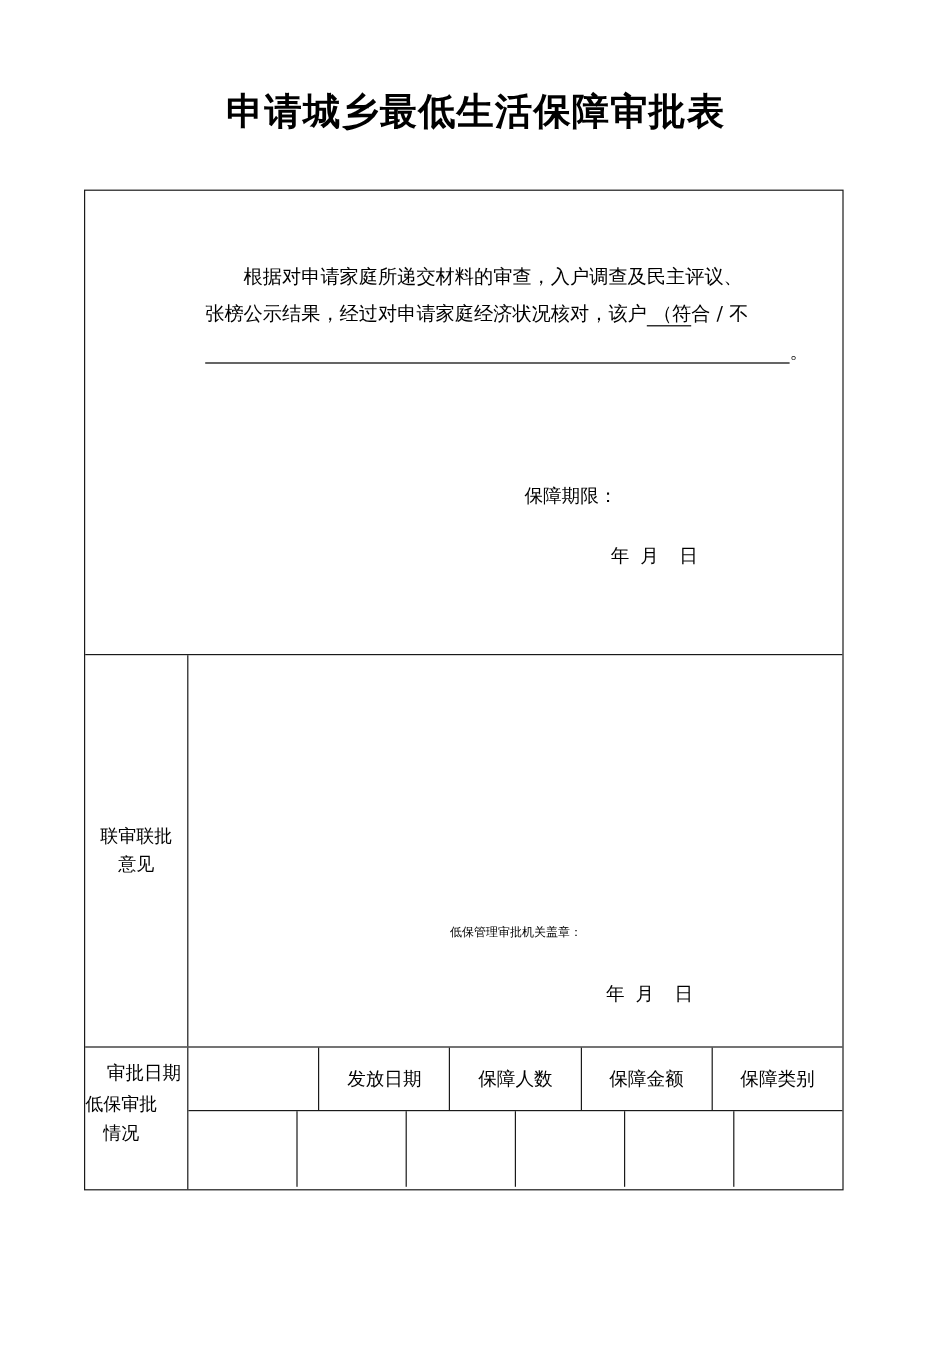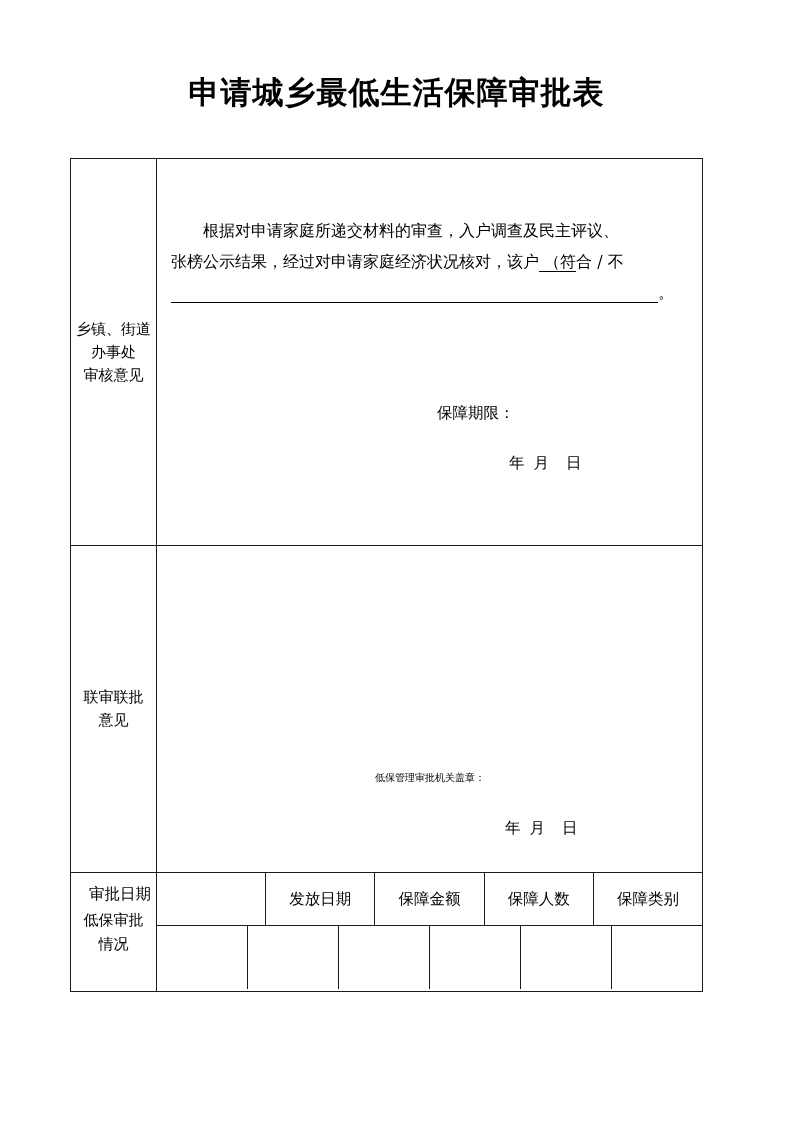--- a/index.html
+++ b/index.html
@@ -166,21 +166,21 @@
     width: 100%; height: 100%;
   }
   .g3-label {
     position: absolute;
     left: 0; top: 0;
     width: 86px; height: 100%;
     border-right: 1.5px solid #1a1a1a;
     box-sizing: border-box;
     display: flex;
     align-items: center;
-    justify-content: center;
+    justify-content: flex-start;
   }
   .g3-label .label-text { line-height: 24px; }
 
   
   .approve-date-hdr {
     position: absolute;
     left: 18px;
     top: 11px;
     font-size: 15.5px;
     white-space: nowrap;
@@ -225,27 +225,20 @@
 <body>
 
 <div class="page">
 
   <div class="doc-title">申请城乡最低生活保障审批表</div>
 
   <div class="form-table">
 
     <div class="section sec-1">
 
-      <div class="label-col">
-        <div class="label-text">
-          <span>乡镇、街道</span><br>
-          <span>办事处</span><br>
-          <span>审核意见</span>
-        </div>
-      </div>
 
       <div class="content-col">
 
         <div class="para">
           <span class="l">
             <span class="indent"></span><span>根据对申请家庭所递交材料的审查，入户调查及民主评议、</span>
           </span>
           <span class="l">
             <span>张榜公示结果，经过对申请家庭经济状况核对，该户</span><span class="ul"> （符</span><span>合 / 不</span>
           </span>
@@ -293,22 +286,22 @@
           </div>
         </div>
 
         <div class="approve-date-hdr">审批日期</div>
 
         <div class="g3-cells">
 
           <div class="g3-hdr-row">
             <div class="g3-cell first-blank"></div>
             <div class="g3-cell">发放日期</div>
+            <div class="g3-cell">保障人数</div>
             <div class="g3-cell">保障金额</div>
-            <div class="g3-cell">保障人数</div>
             <div class="g3-cell">保障类别</div>
           </div>
 
           <div class="g3-val-row">
             <div class="g3-cell"></div>
             <div class="g3-cell"></div>
             <div class="g3-cell"></div>
             <div class="g3-cell"></div>
             <div class="g3-cell"></div>
             <div class="g3-cell"></div>

